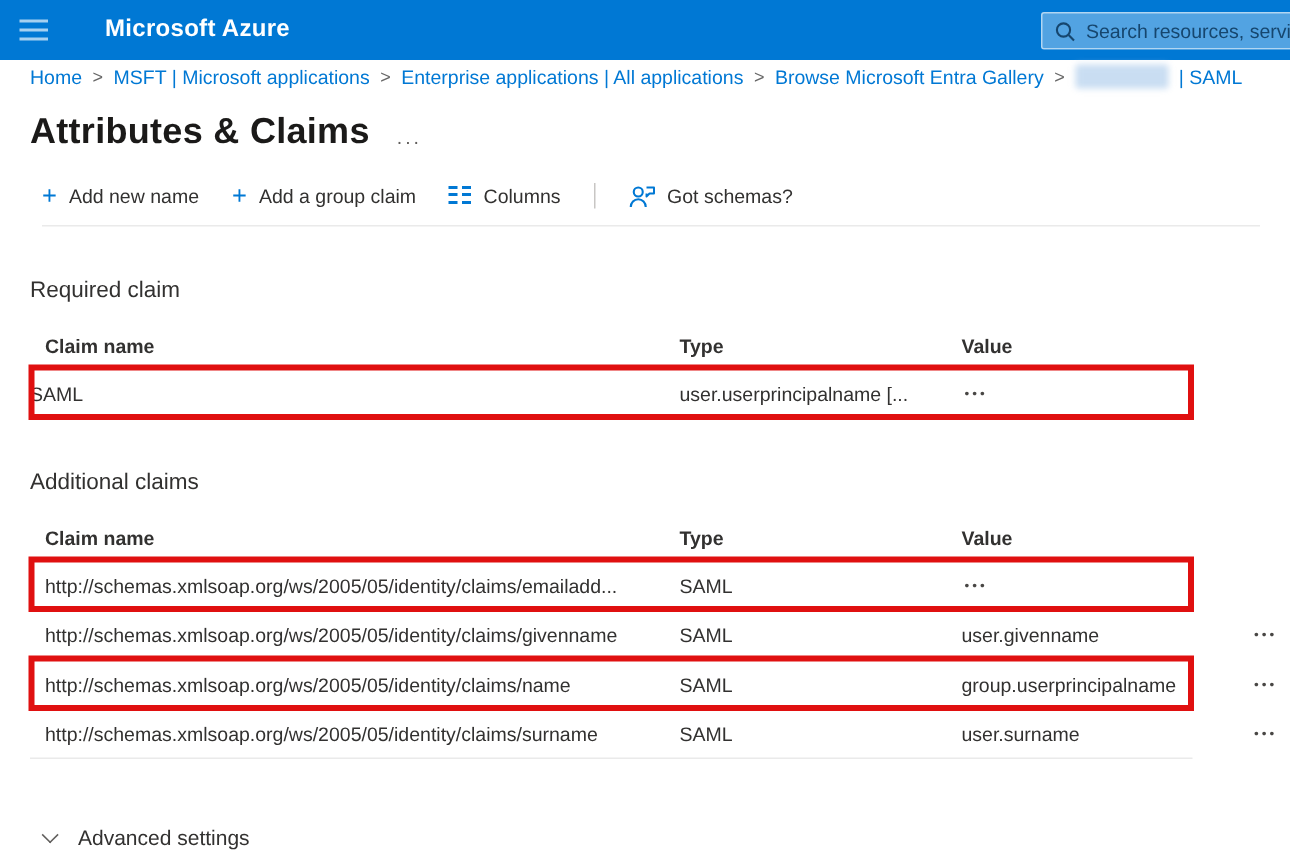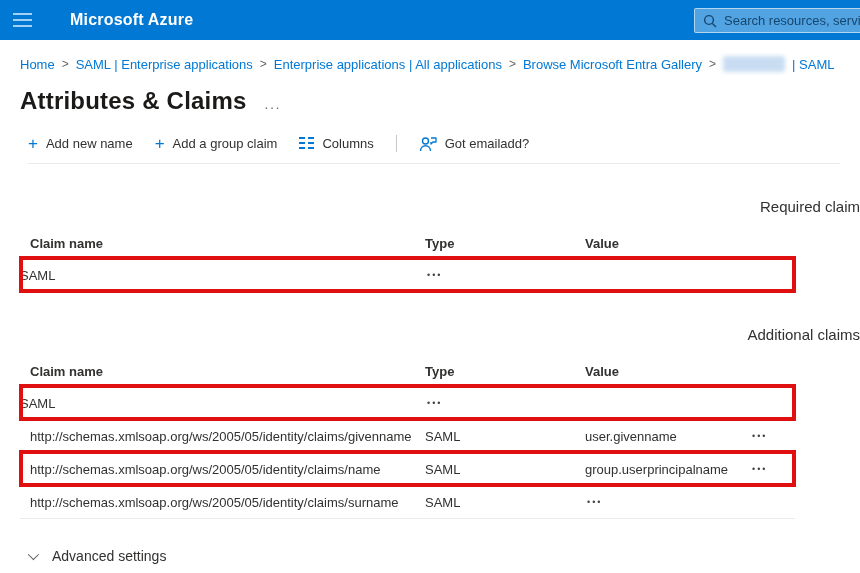--- a/index.html
+++ b/index.html
@@ -13,21 +13,21 @@
   .brand { color:#fff; font-weight:bold; font-size:16px; margin-left:26px; letter-spacing:0.2px; cursor:pointer; }
   .searchbox { position:absolute; left:694px; top:8px; width:196px; height:25px;
     background:rgba(255,255,255,0.32); border:1px solid rgba(255,255,255,0.55); border-radius:2px;
     display:flex; align-items:center; padding:0 8px; gap:7px; }
   .searchbox svg { flex:0 0 auto; }
   .searchbox input { border:none; outline:none; background:transparent; font-size:13px; color:#16466e; width:150px;
     font-family:"Liberation Sans","DejaVu Sans",sans-serif; }
   .searchbox input::placeholder { color:#16466e; opacity:1; }
 
   
-  .breadcrumb { padding:16px 0 0 20px; font-size:13px; white-space:nowrap; display:flex; align-items:center; gap:7px; }
+  .breadcrumb { padding:3px 0 0 20px; font-size:13px; white-space:nowrap; display:flex; align-items:center; gap:7px; }
   .breadcrumb a { color:var(--link,#0078d4); text-decoration:none; cursor:pointer; }
   .breadcrumb .sep { color:#676767; font-size:12px; }
   .redacted { display:inline-block; width:62px; height:16px; background:#c9ddf2; filter:blur(2px); border-radius:2px; }
   .crumb-current { color:var(--link,#0078d4); }
 
   
   .title-row { margin:15px 0 0 20px; display:flex; align-items:center; gap:18px; }
   h1 { font-size:24px; font-weight:bold; color:#1b1a19; letter-spacing:0.2px; }
   .title-more { border:none; background:none; color:#605e5c; font-size:13px; letter-spacing:2px; cursor:pointer; line-height:10px; padding-top:8px; }
 
@@ -35,33 +35,33 @@
   .toolbar { margin:20px 20px 0 28px; display:flex; align-items:center; gap:22px; padding-bottom:11px; border-bottom:1px solid var(--divider,#eaeaea); }
   .tb-btn { display:flex; align-items:center; gap:8px; background:none; border:none; font-size:13px; color:var(--text,#323130); cursor:pointer; font-family:inherit; }
   .plus { color:var(--accent,#0078d4); font-size:17px; font-weight:400; line-height:14px; }
   .columns-icon { display:flex; gap:3px; }
   .columns-icon i { display:block; width:6px; height:13px;
     background:linear-gradient(to bottom, var(--accent,#0078d4) 0 2px, transparent 2px 5px,
       var(--accent,#0078d4) 5px 7px, transparent 7px 10px, var(--accent,#0078d4) 10px 12px, transparent 12px); }
   .tb-sep { width:1px; height:17px; background:#c8c6c4; }
 
   
-  .section-title { margin:34px 0 0 20px; font-size:15px; color:var(--text,#323130);text-align:right; }
+  .section-title { margin:34px 0 0 20px; font-size:15px; color:var(--text,#323130); }
   .claims-table { margin:13px 20px 0 20px; width:775px; font-size:13px; }
-  .thead, .trow { display:grid; grid-template-columns:405px 160px 165px 45px; align-items:center; }
+  .thead, .trow { display:grid; grid-template-columns:405px 160px 165px 45px; align-items:center;gap:28px; }
   .thead { height:31px; border-bottom:1px solid var(--divider,#eaeaea); font-weight:bold; }
   .trow { height:33px; border-bottom:1px solid var(--divider,#eaeaea); position:relative; cursor:pointer; }
   .cell-claim { padding-left:10px; white-space:nowrap; overflow:hidden; }
   .cell-value { white-space:nowrap; overflow:hidden; }
   .dots { border:none; background:none; color:#484644; font-size:9px; letter-spacing:2px; cursor:pointer; padding:4px 2px; font-family:inherit; }
   .trow.highlighted::after { content:""; position:absolute; left:-1px; right:-1px; top:-3px; bottom:-2px;
     border:4px solid var(--highlight,#e01010); pointer-events:none; z-index:2; }
 
   
-  .advanced { margin:29px 0 0 28px; display:flex; align-items:center; gap:16px; background:none; border:none; font-size:14px; color:var(--text,#323130); cursor:pointer; font-family:inherit; }
+  .advanced { margin:44px 0 0 28px; display:flex; align-items:center; gap:16px; background:none; border:none; font-size:14px; color:var(--text,#323130); cursor:pointer; font-family:inherit; }
   .chevron { width:8px; height:8px; border-right:1.6px solid #605e5c; border-bottom:1.6px solid #605e5c; transform:rotate(45deg) translateY(-2px); }
 </style>
 </head>
 <body>
 
 <header class="topbar">
   <button class="hamburger">
     <i></i>
       <i></i>
       <i></i>
@@ -72,21 +72,21 @@
       <circle cx="6" cy="6" r="4.4" fill="none" stroke="#16466e" stroke-width="1.4"></circle>
       <line x1="9.4" y1="9.4" x2="13" y2="13" stroke="#16466e" stroke-width="1.4"></line>
     </svg>
     <input type="text" placeholder="Search resources, service" style="">
   </div>
 </header>
 
 <nav class="breadcrumb">
   <a>Home</a>
   <span class="sep">&gt;</span>
-  <a>SAML | Enterprise applications</a>
+  <a>MSFT | Microsoft applications</a>
   <span class="sep">&gt;</span>
   <a>Enterprise applications | All applications</a>
   <span class="sep">&gt;</span>
   <a>Browse Microsoft Entra Gallery</a>
   <span class="sep">&gt;</span>
   <span class="redacted"></span>
   <span class="crumb-current">| SAML</span>
 </nav>
 
 <div class="title-row">
@@ -110,50 +110,52 @@
       </span>
     <span>Columns</span>
   </button>
   <span class="tb-sep"></span>
   <button class="tb-btn">
     <svg width="18" height="16" viewBox="0 0 18 16">
       <circle cx="6.5" cy="5" r="3" fill="none" stroke="#0078d4" stroke-width="1.4"></circle>
       <path d="M1.5 15c0-3 2.2-5.2 5-5.2s5 2.2 5 5.2" fill="none" stroke="#0078d4" stroke-width="1.4"></path>
       <path d="M12 2h5v4h-3l-2 2v-2" fill="none" stroke="#0078d4" stroke-width="1.3" stroke-linejoin="round"></path>
     </svg>
-    <span>Got emailadd?</span>
+    <span>Got schemas?</span>
   </button>
 </div>
 
 <div class="section-title">Required claim</div>
 <div class="claims-table">
   <div class="thead">
     <div class="cell-claim">Claim name</div>
     <div>Type</div>
     <div>Value</div>
     <div></div>
   </div>
 
     <div class="trow highlighted">
       <div>SAML</div>
+      <div class="cell-value">user.userprincipalname [...</div>
       <div><button class="dots">•••</button></div>
     </div>
 
 </div>
 
 <div class="section-title">Additional claims</div>
 <div class="claims-table">
   <div class="thead">
     <div class="cell-claim">Claim name</div>
     <div>Type</div>
     <div>Value</div>
     <div></div>
   </div>
 
     <div class="trow highlighted">
+      <div class="cell-claim">http://schemas.xmlsoap.org/ws/2005/05/identity/claims/emailadd...</div>
       <div>SAML</div>
       <div><button class="dots">•••</button></div>
     </div>
 
     <div class="trow">
       <div class="cell-claim">http://schemas.xmlsoap.org/ws/2005/05/identity/claims/givenname</div>
       <div>SAML</div>
       <div class="cell-value">user.givenname</div>
       <div><button class="dots">•••</button></div>
     </div>
@@ -161,20 +163,21 @@
     <div class="trow highlighted">
       <div class="cell-claim">http://schemas.xmlsoap.org/ws/2005/05/identity/claims/name</div>
       <div>SAML</div>
       <div class="cell-value">group.userprincipalname</div>
       <div><button class="dots">•••</button></div>
     </div>
 
     <div class="trow">
       <div class="cell-claim">http://schemas.xmlsoap.org/ws/2005/05/identity/claims/surname</div>
       <div>SAML</div>
+      <div class="cell-value">user.surname</div>
       <div><button class="dots">•••</button></div>
     </div>
 
 </div>
 
 <button class="advanced">
   <span class="chevron"></span>
   <span>Advanced settings</span>
 </button>
 

